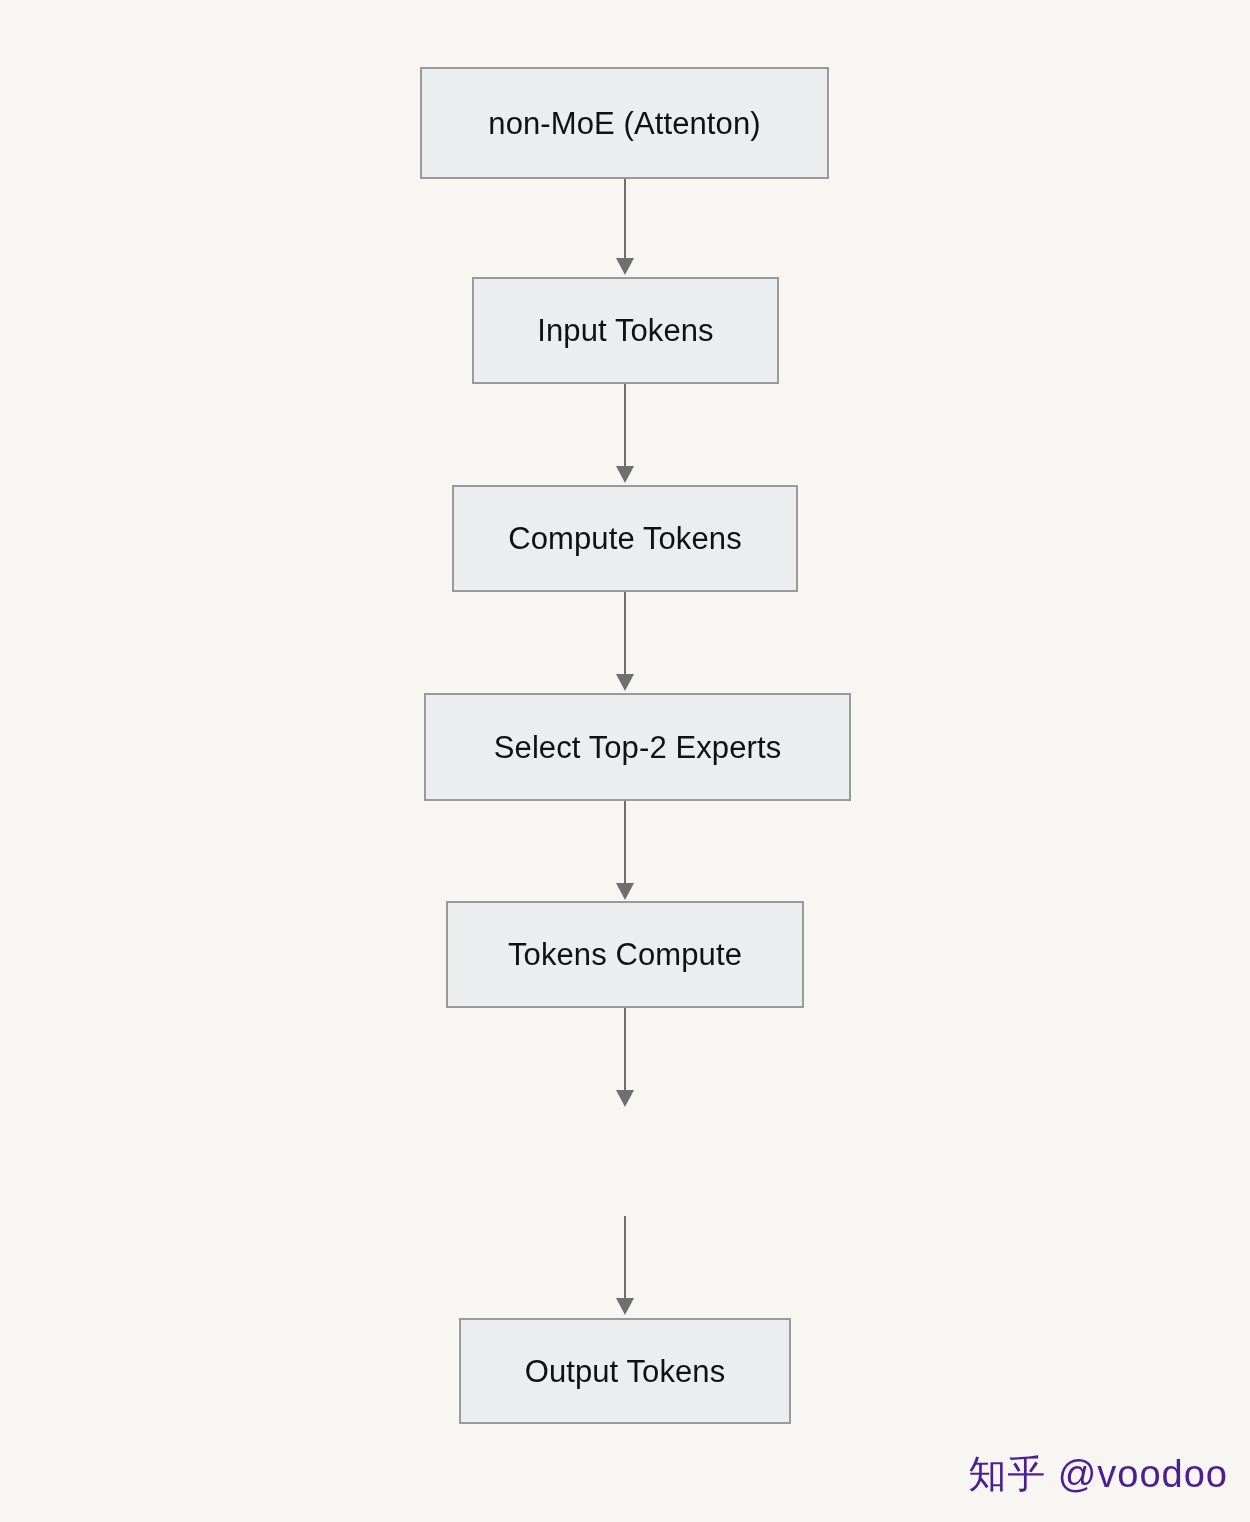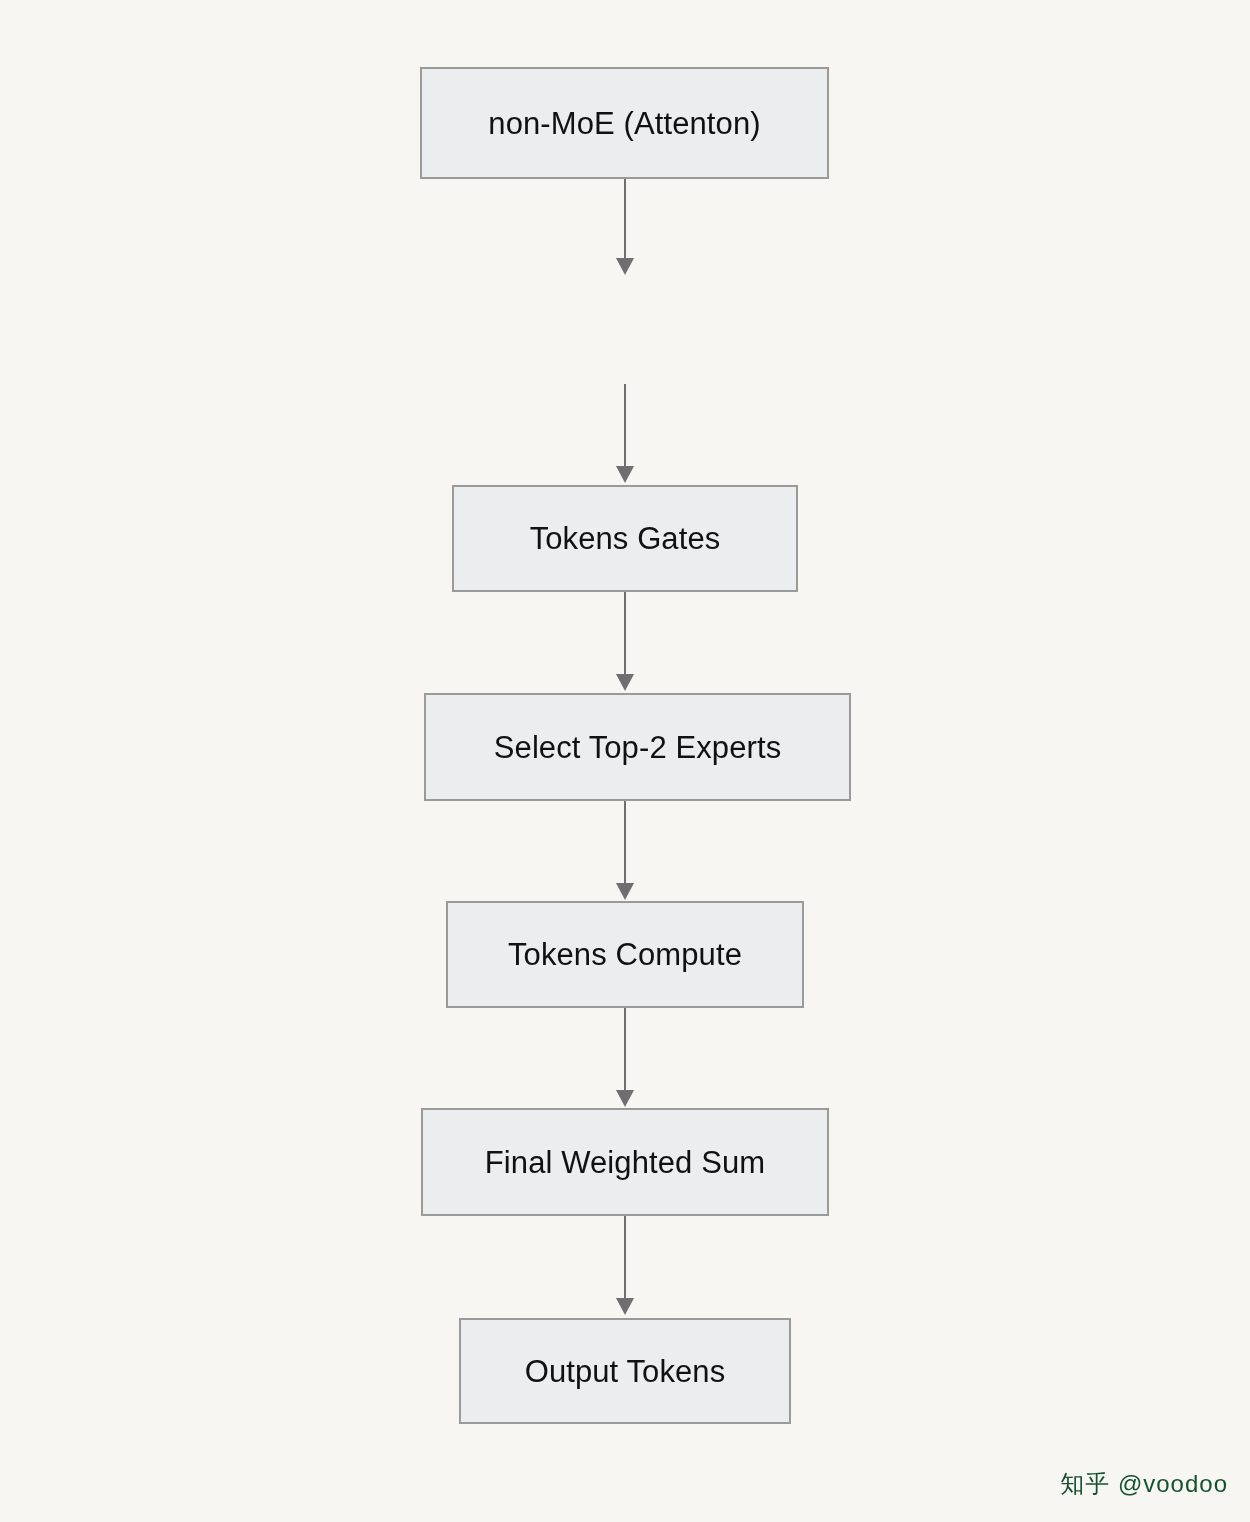--- a/index.html
+++ b/index.html
@@ -79,67 +79,67 @@
   #edge-4 { top: 1008px; height: 83px;  }
   #arrow-4 { top: 1090px; }
   #edge-5 { top: 1216px; height: 84px;  }
   #arrow-5 { top: 1298px; }
 
   
   #watermark {
     position: absolute;
     right: 22px;
     bottom: 22px;
-    font-size: 24px;
-    color: #14532d;
+    font-size: 38px;
+    color: #4c1d95;
     letter-spacing: 1px;
     white-space: nowrap;
     user-select: none;
   }
 </style>
 </head>
 <body>
 
 <div id="flow-canvas">
 
   <div class="node" id="node-0">
     <span class="node-label">non-MoE (Attenton)</span>
   </div>
 
   <div class="edge" id="edge-0"></div>
   <div class="arrowhead" id="arrow-0"></div>
 
+  <div class="node" id="node-1">
+    <span class="node-label">Input Tokens</span>
+  </div>
 
   <div class="edge" id="edge-1"></div>
   <div class="arrowhead" id="arrow-1"></div>
 
   <div class="node" id="node-2">
-    <span class="node-label">Tokens Gates</span>
+    <span class="node-label">Compute Tokens</span>
   </div>
 
   <div class="edge" id="edge-2"></div>
   <div class="arrowhead" id="arrow-2"></div>
 
   <div class="node" id="node-3">
     <span class="node-label">Select Top-2 Experts</span>
   </div>
 
   <div class="edge" id="edge-3"></div>
   <div class="arrowhead" id="arrow-3"></div>
 
   <div class="node" id="node-4">
     <span class="node-label">Tokens Compute</span>
   </div>
 
   <div class="edge" id="edge-4"></div>
   <div class="arrowhead" id="arrow-4"></div>
 
-  <div class="node" id="node-5">
-    <span class="node-label">Final Weighted Sum</span>
-  </div>
 
   <div class="edge" id="edge-5"></div>
   <div class="arrowhead" id="arrow-5"></div>
 
   <div class="node" id="node-6">
     <span class="node-label">Output Tokens</span>
   </div>
 
 </div>
 

